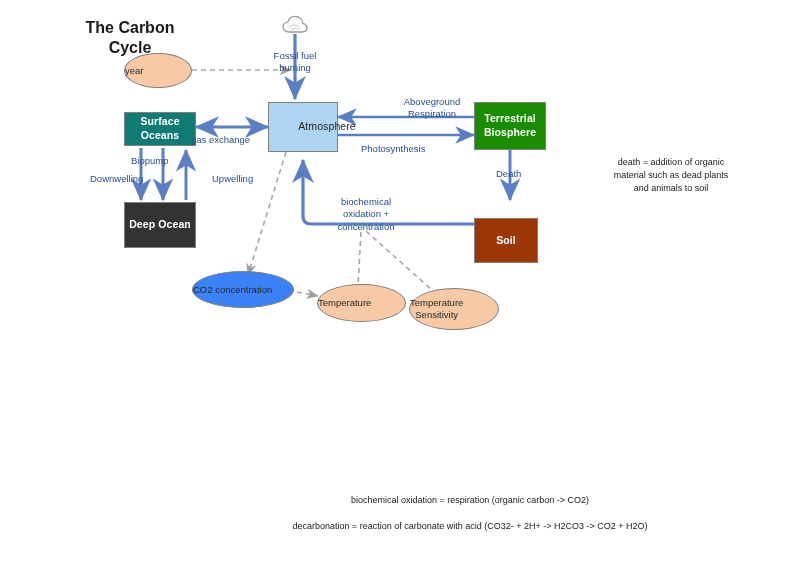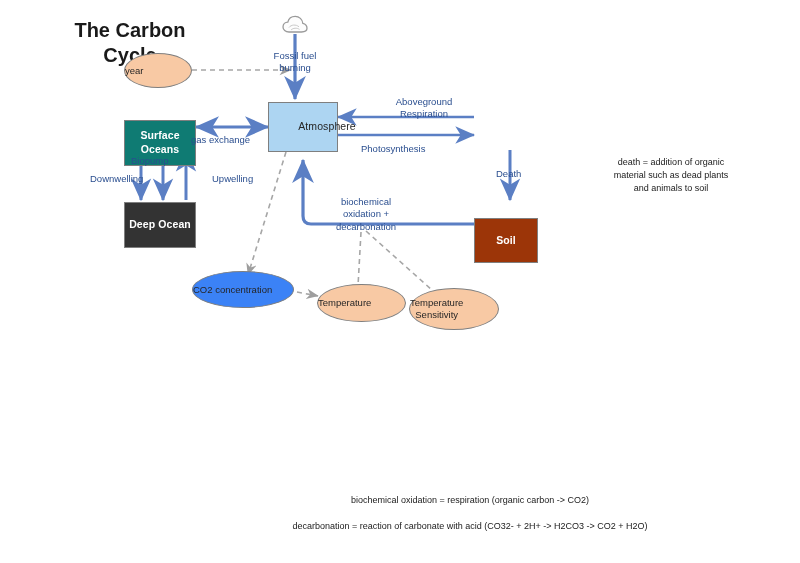--- a/index.html
+++ b/index.html
@@ -25,21 +25,21 @@
     height: 563px;
     pointer-events: none;
   }
 
   
   .title {
     position: absolute;
     left: 50px;
     top: 18px;
     width: 160px;
-    font-size: 20px;
+    font-size: 16px;
     font-weight: bold;
     color: #1a1a1a;
     line-height: 1.25;
     text-align: center;
   }
 
   
   .node-box {
     position: absolute;
     box-sizing: border-box;
@@ -150,35 +150,41 @@
 
   <div class="title">
     <span>The Carbon</span><br>
     <span>Cycle</span>
   </div>
 
   <div class="node-ellipse" style="left:124px; top:53px; width:68px; height:35px; background:#F8C9A4;">
     <span>year</span>
   </div>
 
-  <div class="node-box" style="left:124px; top:120px; width:72px; height:46px; background:#0F7B73; color:#ffffff;align-items:center;">
+  <div class="node-box" style="left:124px; top:112px; width:72px; height:34px; background:#0F7B73; color:#ffffff;align-items:center;">
     <div>
       <span>Surface</span><br>
       <span>Oceans</span>
     </div>
   </div>
 
   <div class="node-box" style="left:124px; top:202px; width:72px; height:46px; background:#333333; color:#ffffff;">
     <span>Deep Ocean</span>
   </div>
 
   <div class="node-box plain" style="left:268px; top:102px; width:70px; height:50px; background:#ADD5F2; color:#262626; font-weight:normal;padding-left:48px;">
     <span>Atmosphere</span>
   </div>
 
+  <div class="node-box" style="left:474px; top:102px; width:72px; height:48px; background:#198C00; color:#ffffff;">
+    <div>
+      <span>Terrestrial</span><br>
+      <span>Biosphere</span>
+    </div>
+  </div>
 
   <div class="node-box" style="left:474px; top:218px; width:64px; height:45px; background:#9C3508; color:#ffffff;">
     <span>Soil</span>
   </div>
 
   <div class="node-ellipse" style="left:192px; top:271px; width:102px; height:37px; background:#3b82f6;">
     <span>CO2 concentration</span>
   </div>
 
   <div class="node-ellipse" style="left:317px; top:284px; width:89px; height:38px; background:#F8C9A4;">
@@ -206,37 +212,37 @@
   </div>
 
   <div class="edge-label" style="left:90px; top:173px;">
     <span>Downwelling</span>
   </div>
 
   <div class="edge-label" style="left:164px; top:173px;padding-left:48px;">
     <span>Upwelling</span>
   </div>
 
-  <div class="edge-label multi" style="left:380px; top:96px; width:88px;">
+  <div class="edge-label multi" style="left:388px; top:96px; width:88px;">
     <span>Aboveground</span><br>
     <span>Respiration</span>
   </div>
 
   <div class="edge-label" style="left:361px; top:143px;">
     <span>Photosynthesis</span>
   </div>
 
   <div class="edge-label" style="left:496px; top:168px;">
     <span>Death</span>
   </div>
 
   <div class="edge-label multi" style="left:323px; top:196px; width:86px;">
     <span>biochemical</span><br>
     <span>oxidation +</span><br>
-    <span>decarbonation</span>
+    <span>concentration</span>
   </div>
 
   <div class="note" style="left:560px; top:156px; width:222px;">
     <span>death = addition of organic</span><br>
     <span>material such as dead plants</span><br>
     <span>and animals to soil</span>
   </div>
 
   <div class="note" style="left:200px; top:494px; width:540px;">
     <span>biochemical oxidation = respiration (organic carbon -&gt; CO2)</span>

